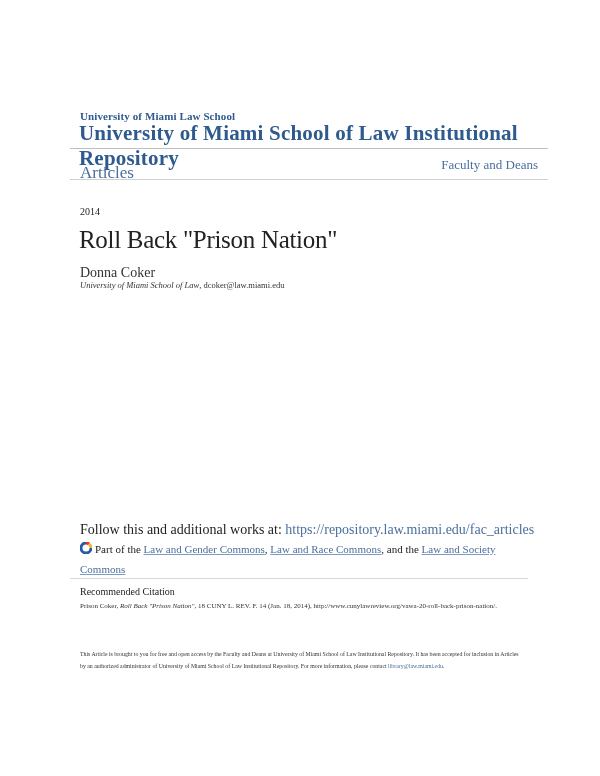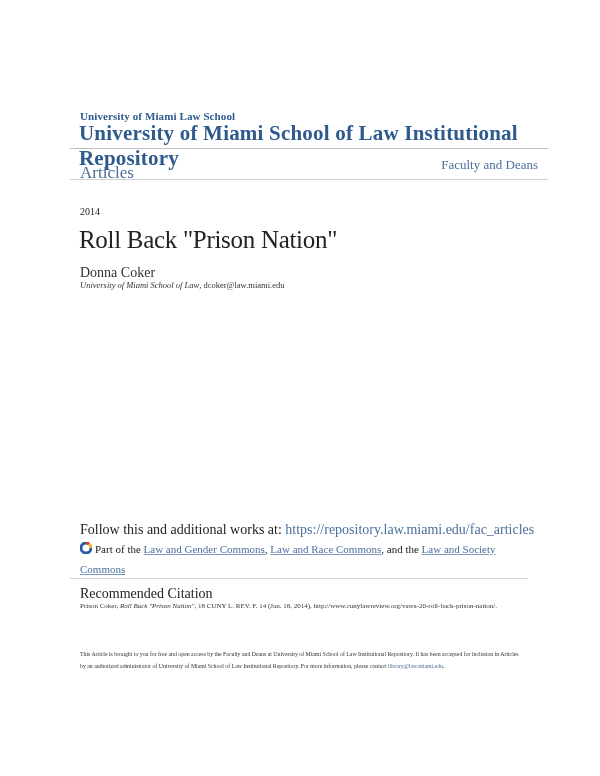--- a/index.html
+++ b/index.html
@@ -78,21 +78,21 @@
       width: 12px; height: 12px;
       vertical-align: -1px;
       margin-right: 3px;
     }
     .cite-rule {
       left: 70px; top: 578px; width: 458px; height: 1px;
       background: #d6d6d6;
     }
     .cite-head {
       left: 80px; top: 586px;
-      font-size: 14px; color: #222;
+      font-size: 10px; color: #222;
     }
     .cite-body {
       left: 80px; top: 601px;
       width: 450px;
       font-size: 7px; color: #333;
       line-height: 11px;
     }
     .cite-body i { font-style: italic; }
     .notice {
       left: 80px; top: 649px;

